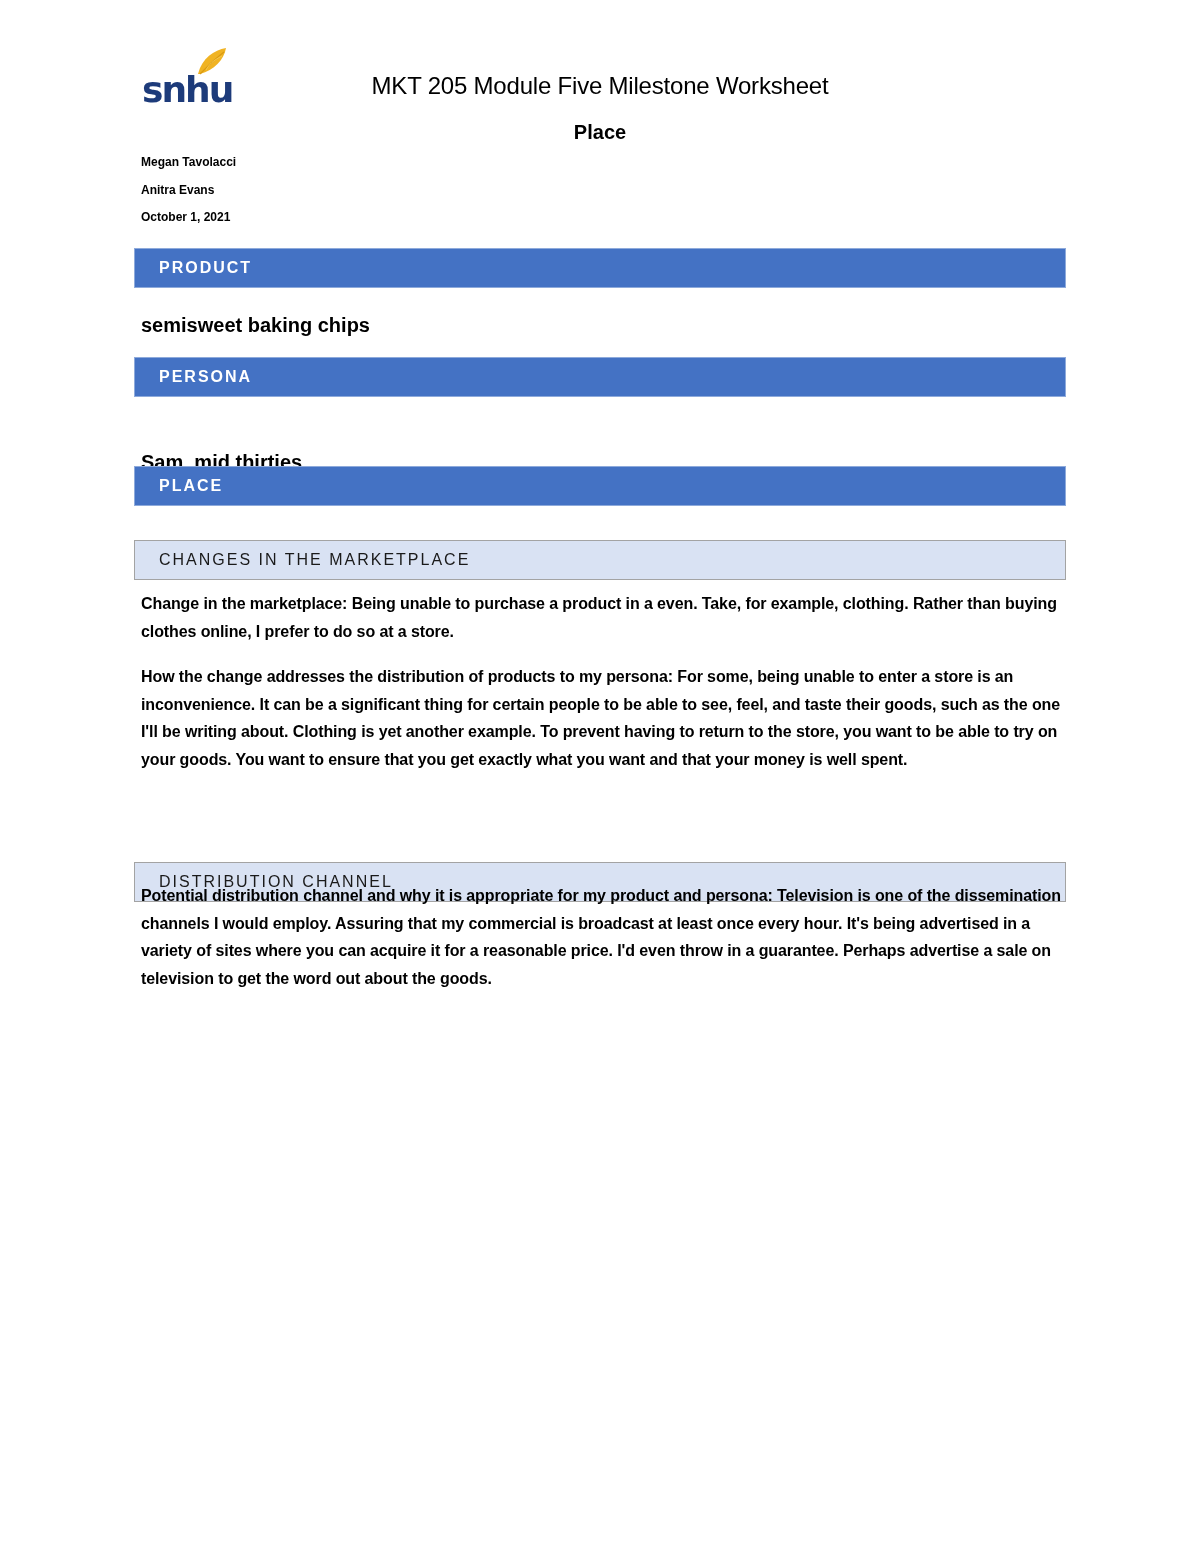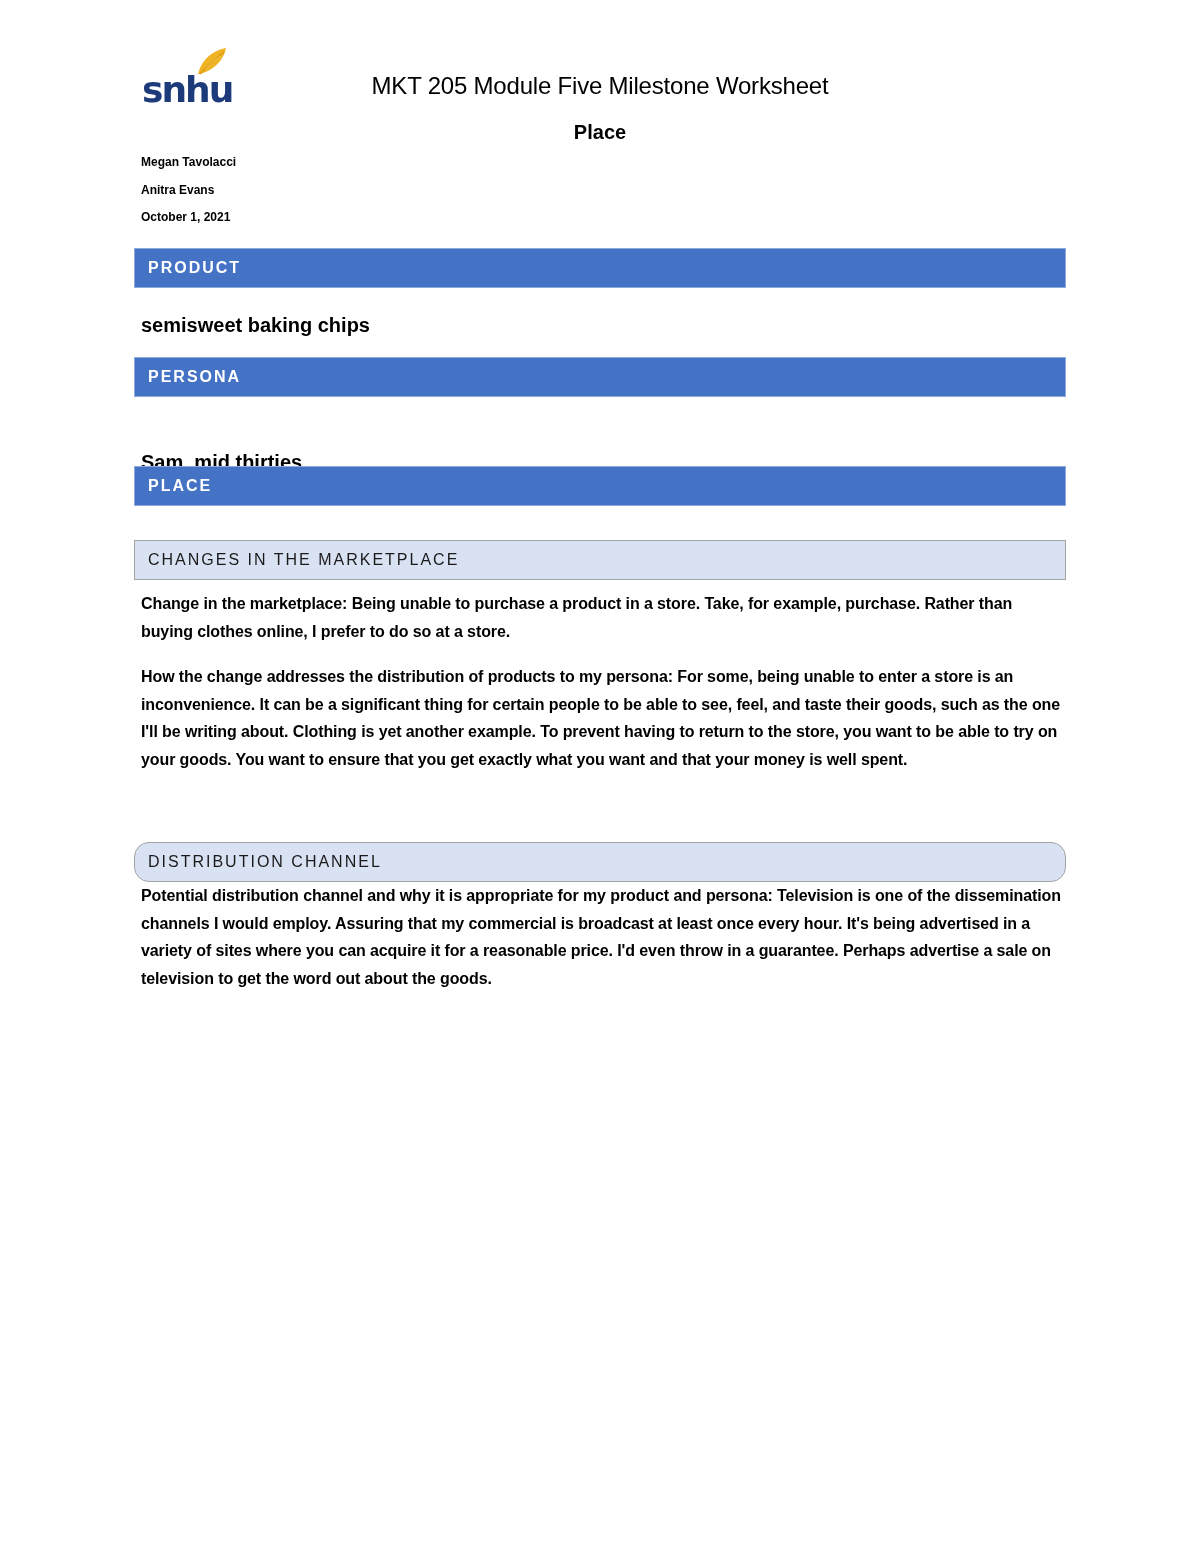--- a/index.html
+++ b/index.html
@@ -52,21 +52,21 @@
       line-height: 27.5px;
     }
 
     .bar {
       position: absolute;
       left: 134px;
       width: 932px;
       height: 40px;
       display: flex;
       align-items: center;
-      padding-left: 13px;
+      padding-left: 24px;
       font-size: 16px;
       letter-spacing: 2px;
     }
     .bar.primary {
       background: #4472C4;
       color: #ffffff;
       font-weight: bold;
       border: 1px solid #8eaadb;
     }
     .bar.secondary {
@@ -128,22 +128,22 @@
   <div class="field-text" style="top:423px;margin-top:28px;">Sam, mid thirties</div>
 
   <div class="bar primary" style="top:466px;">
     <span>PLACE</span>
   </div>
 
   <div class="bar secondary" style="top:528px;">
     <span>CHANGES IN THE MARKETPLACE</span>
   </div>
 
-  <div class="para" style="top:590px;">Change in the marketplace: Being unable to purchase a product in a store. Take, for example, purchase. Rather than buying clothes online, I prefer to do so at a store.</div>
+  <div class="para" style="top:590px;">Change in the marketplace: Being unable to purchase a product in a even. Take, for example, clothing. Rather than buying clothes online, I prefer to do so at a store.</div>
   <div class="para" style="top:663px;">How the change addresses the distribution of products to my persona: For some, being unable to enter a store is an inconvenience. It can be a significant thing for certain people to be able to see, feel, and taste their goods, such as the one I'll be writing about. Clothing is yet another example. To prevent having to return to the store, you want to be able to try on your goods. You want to ensure that you get exactly what you want and that your money is well spent.</div>
 
-  <div class="bar secondary" style="top:830px;border-radius:15px;">
+  <div class="bar secondary" style="top:850px;">
     <span>DISTRIBUTION CHANNEL</span>
   </div>
 
   <div class="para" style="top:882px;">Potential distribution channel and why it is appropriate for my product and persona: Television is one of the dissemination channels I would employ. Assuring that my commercial is broadcast at least once every hour. It's being advertised in a variety of sites where you can acquire it for a reasonable price. I'd even throw in a guarantee. Perhaps advertise a sale on television to get the word out about the goods.</div>
 
 </div>
 
 </body></html>

